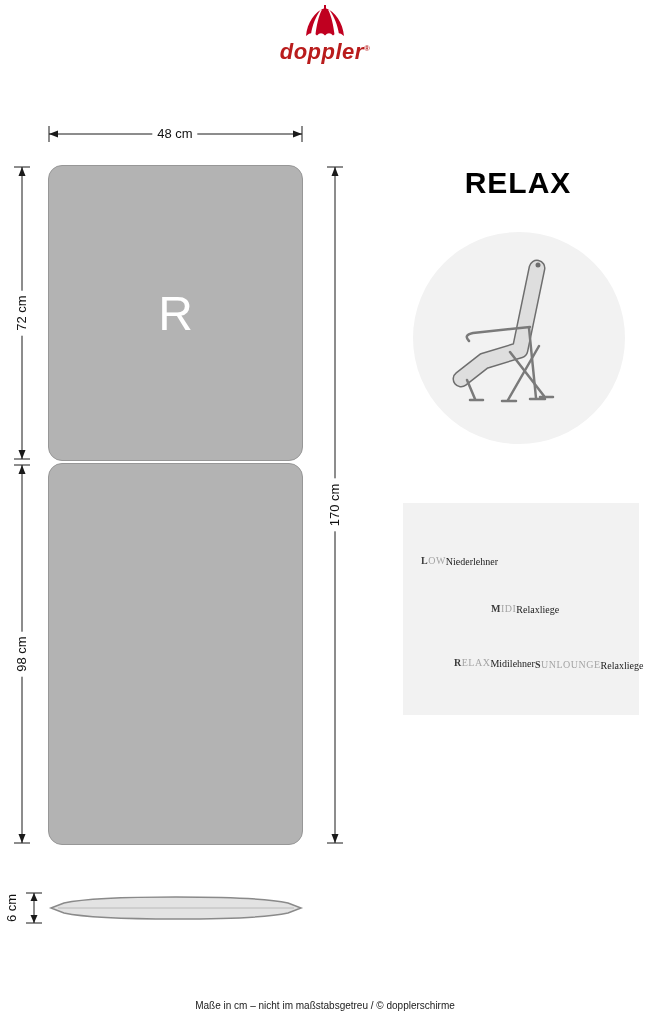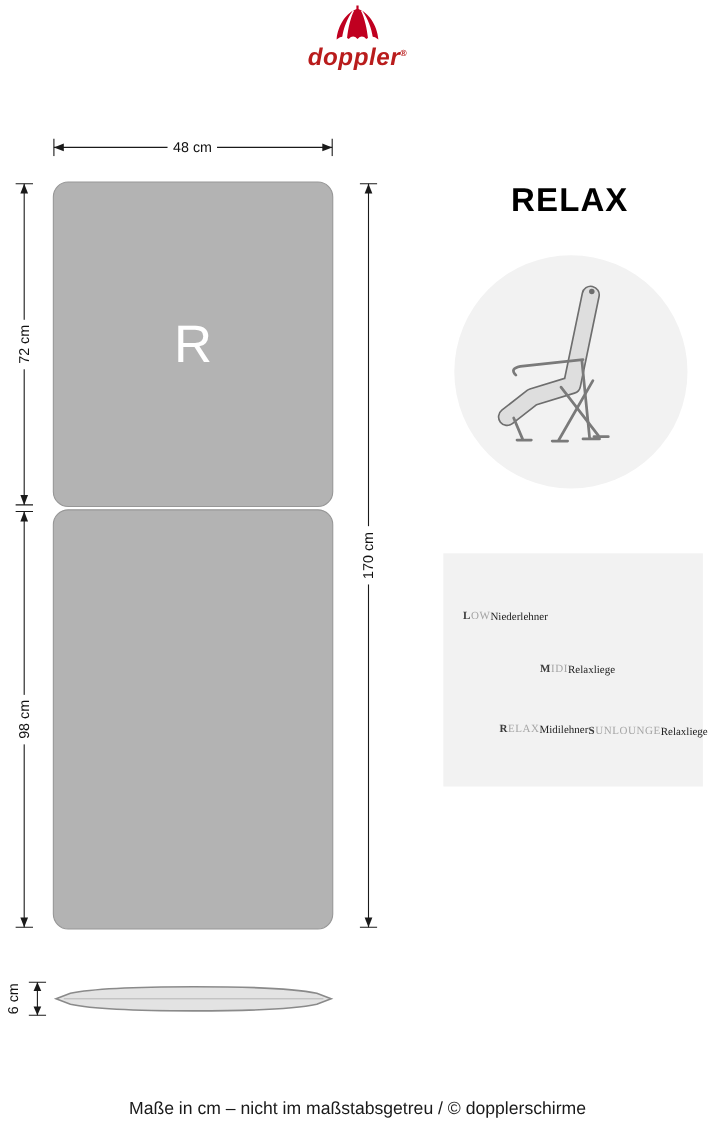--- a/index.html
+++ b/index.html
@@ -50,21 +50,21 @@
   .vitem{position:absolute;display:flex;flex-direction:row;align-items:flex-end;font-family:Liberation Serif, serif;}
   .vlabel{font-size:10px;letter-spacing:.5px;line-height:1.2;white-space:nowrap;}
   .vfirst{color:#3c3c3c;font-weight:bold;}
   .vrest{color:#a5a5a5;}
   .vsub{font-size:10px;color:#222;margin-top:1px;white-space:nowrap;}
   .vicon{margin-top:4px;}
 
   
   .footer-note{
     position:absolute;left:0;top:1000px;width:650px;text-align:center;
-    font-size:16px;color:#1a1a1a;
+    font-size:10px;color:#1a1a1a;
   }
 
   .stroke{stroke:#7a7a7a;fill:none;stroke-linecap:round;stroke-linejoin:round;}
 </style>
 </head>
 <body>
 
 <div class="logo-wrap">
   <svg class="logo-umbrella" width="48" height="36" viewBox="0 0 48 36">
     <line x1="24" y1="1" x2="24" y2="6" stroke="#c00020" stroke-width="2"></line>

